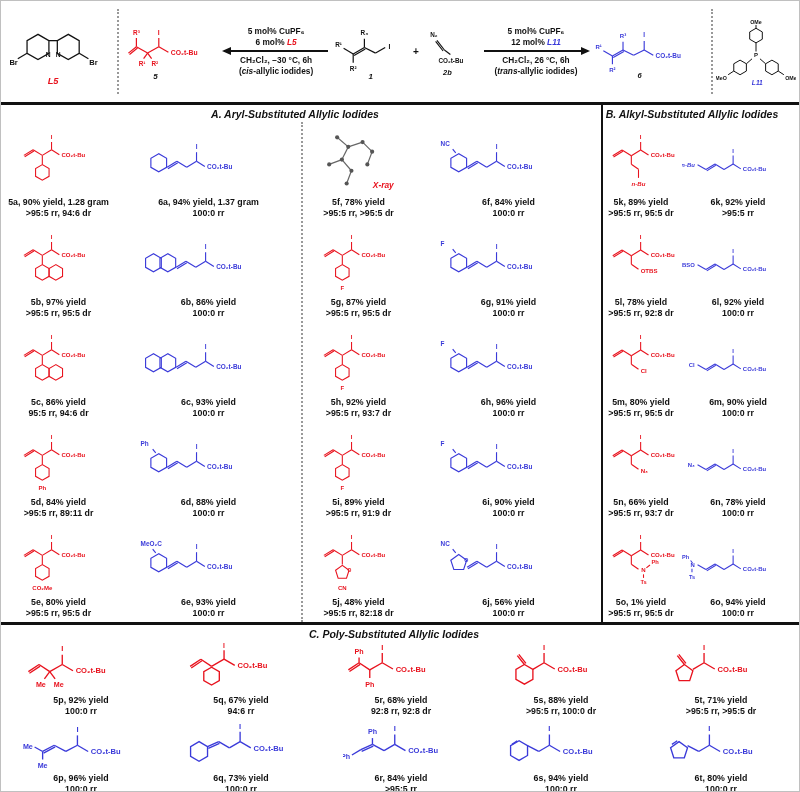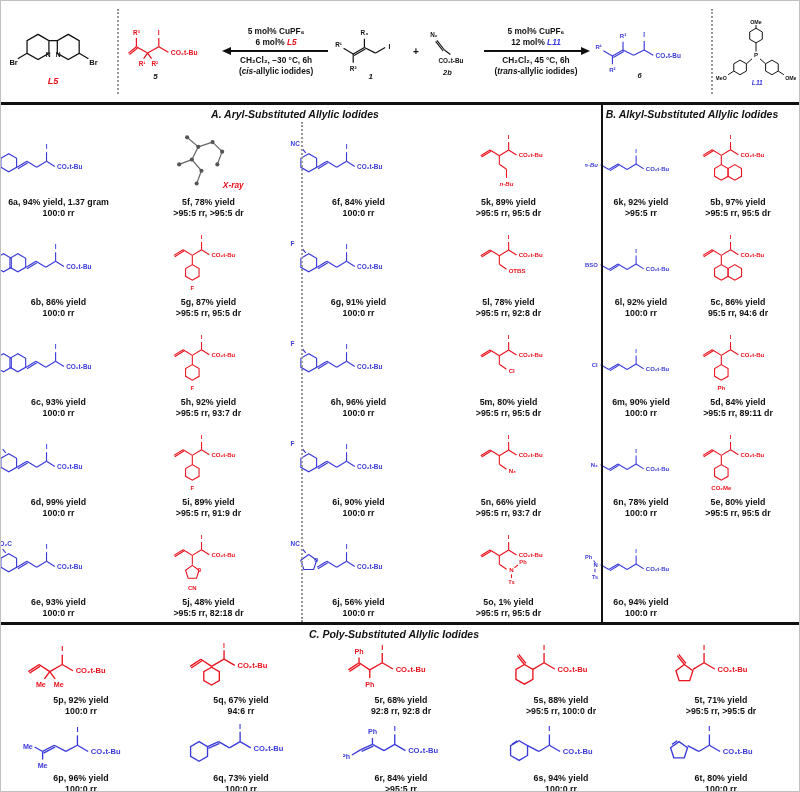--- a/index.html
+++ b/index.html
@@ -108,21 +108,21 @@
           <line x1="30" y1="36" x2="38" y2="42" stroke="#111111" stroke-width="1.5"></line>
           <text x="22" y="54" fill="#111111" font-size="8.5" text-anchor="start" font-weight="bold">CO₂t-Bu</text>
           <text x="34" y="70" fill="#111111" font-size="10" text-anchor="middle" font-weight="bold" font-style="italic">2b</text>
         </svg>
       </div>
 
     <div class="rxn">
       <div>5 mol% CuPF₆</div>
       <div><span>12 mol% </span><em class="blue">L11</em></div>
       <div class="arrow right"></div>
-      <div>CH₂Cl₂, 45 °C, 6h</div>
+      <div>CH₂Cl₂, 26 °C, 6h</div>
       <div><span>(</span><em>trans</em><span>-allylic iodides)</span></div>
     </div>
 
     <div class="struct-slot" id="s-p6">
         <svg viewBox="0 0 150 78" width="114" height="59">
           <text x="10" y="36" fill="#3a3ad9" font-size="8" text-anchor="end" font-weight="bold">R¹</text>
           <line x1="12" y1="38" x2="24" y2="45" stroke="#3a3ad9" stroke-width="1.5"></line>
           <line x1="24" y1="45" x2="24" y2="56" stroke="#3a3ad9" stroke-width="1.5"></line>
           <text x="24" y="66" fill="#3a3ad9" font-size="8" text-anchor="middle" font-weight="bold">R²</text>
           <line x1="24" y1="45" x2="38" y2="37" stroke="#3a3ad9" stroke-width="1.5"></line>
@@ -159,20 +159,38 @@
       </div>
   </div>
 
   <div class="rule"></div>
 
   <div class="ab" id="ab-grid">
     <div class="sec-header" style="grid-column:1/5">A. Aryl-Substituted Allylic Iodides</div>
     <div class="sec-header" style="grid-column:5/7">B. Alkyl-Substituted Allylic Iodides</div>
     <div class="vline-dot"></div>
     <div class="vline-solid"></div>
+  <div class="cell">
+        <div class="struct">
+          <svg viewBox="0 0 115 93" width="82" height="66">
+            <line x1="8" y1="40" x2="21" y2="32" stroke="#e8121d" stroke-width="1.5"></line>
+            <line x1="9.153014336461537" y1="41.87364829675" x2="22.153014336461535" y2="33.87364829675" stroke="#e8121d" stroke-width="1.5"></line>
+            <line x1="21" y1="32" x2="34" y2="40" stroke="#e8121d" stroke-width="1.5"></line>
+            <line x1="34" y1="40" x2="47" y2="32" stroke="#e8121d" stroke-width="1.5"></line>
+            <line x1="47" y1="32" x2="47" y2="21" stroke="#e8121d" stroke-width="1.5"></line>
+            <text x="47" y="17" fill="#e8121d" font-size="8.5" text-anchor="middle" font-weight="bold">I</text>
+            <line x1="47" y1="32" x2="58" y2="39" stroke="#e8121d" stroke-width="1.5"></line>
+            <text x="61" y="42" fill="#e8121d" font-size="8.5" text-anchor="start" font-weight="bold">CO₂t-Bu</text>
+            <line x1="34" y1="40" x2="34" y2="53" stroke="#e8121d" stroke-width="1.5"></line>
+            <polygon points="34.0,53.0 24.5,58.5 24.5,69.5 34.0,75.0 43.5,69.5 43.5,58.5" fill="none" stroke="#e8121d" stroke-width="1.5"></polygon>
+          </svg>
+        </div>
+        <div class="cap">5a, 90% yield, 1.28 gram</div>
+        <div class="cap">&gt;95:5 rr, 94:6 dr</div>
+      </div>
       <div class="cell">
         <div class="struct">
           <svg viewBox="0 0 185 86" width="140" height="65">
             <polygon points="26.0,34.0 15.6,40.0 15.6,52.0 26.0,58.0 36.4,52.0 36.4,40.0" fill="none" stroke="#3a3ad9" stroke-width="1.5"></polygon>
             <line x1="37" y1="52" x2="50" y2="44" stroke="#3a3ad9" stroke-width="1.5"></line>
             <line x1="38.15301433646154" y1="53.87364829675" x2="51.15301433646154" y2="45.87364829675" stroke="#3a3ad9" stroke-width="1.5"></line>
             <line x1="50" y1="44" x2="63" y2="52" stroke="#3a3ad9" stroke-width="1.5"></line>
             <line x1="63" y1="52" x2="76" y2="44" stroke="#3a3ad9" stroke-width="1.5"></line>
             <line x1="76" y1="44" x2="76" y2="32" stroke="#3a3ad9" stroke-width="1.5"></line>
             <text x="76" y="28" fill="#3a3ad9" font-size="8.5" text-anchor="middle" font-weight="bold">I</text>
@@ -518,21 +536,21 @@
             <line x1="37" y1="52" x2="50" y2="44" stroke="#3a3ad9" stroke-width="1.5"></line>
             <line x1="38.15301433646154" y1="53.87364829675" x2="51.15301433646154" y2="45.87364829675" stroke="#3a3ad9" stroke-width="1.5"></line>
             <line x1="50" y1="44" x2="63" y2="52" stroke="#3a3ad9" stroke-width="1.5"></line>
             <line x1="63" y1="52" x2="76" y2="44" stroke="#3a3ad9" stroke-width="1.5"></line>
             <line x1="76" y1="44" x2="76" y2="32" stroke="#3a3ad9" stroke-width="1.5"></line>
             <text x="76" y="28" fill="#3a3ad9" font-size="8.5" text-anchor="middle" font-weight="bold">I</text>
             <line x1="76" y1="44" x2="87" y2="51" stroke="#3a3ad9" stroke-width="1.5"></line>
             <text x="90" y="54" fill="#3a3ad9" font-size="8.5" text-anchor="start" font-weight="bold">CO₂t-Bu</text>
           </svg>
         </div>
-        <div class="cap">6d, 99% yield</div>
+        <div class="cap">6d, 88% yield</div>
         <div class="cap">100:0 rr</div>
       </div>
       <div class="cell">
         <div class="struct">
           <svg viewBox="0 0 115 93" width="82" height="66">
             <line x1="8" y1="40" x2="21" y2="32" stroke="#e8121d" stroke-width="1.5"></line>
             <line x1="9.153014336461537" y1="41.87364829675" x2="22.153014336461535" y2="33.87364829675" stroke="#e8121d" stroke-width="1.5"></line>
             <line x1="21" y1="32" x2="34" y2="40" stroke="#e8121d" stroke-width="1.5"></line>
             <line x1="34" y1="40" x2="47" y2="32" stroke="#e8121d" stroke-width="1.5"></line>
             <line x1="47" y1="32" x2="47" y2="21" stroke="#e8121d" stroke-width="1.5"></line>

